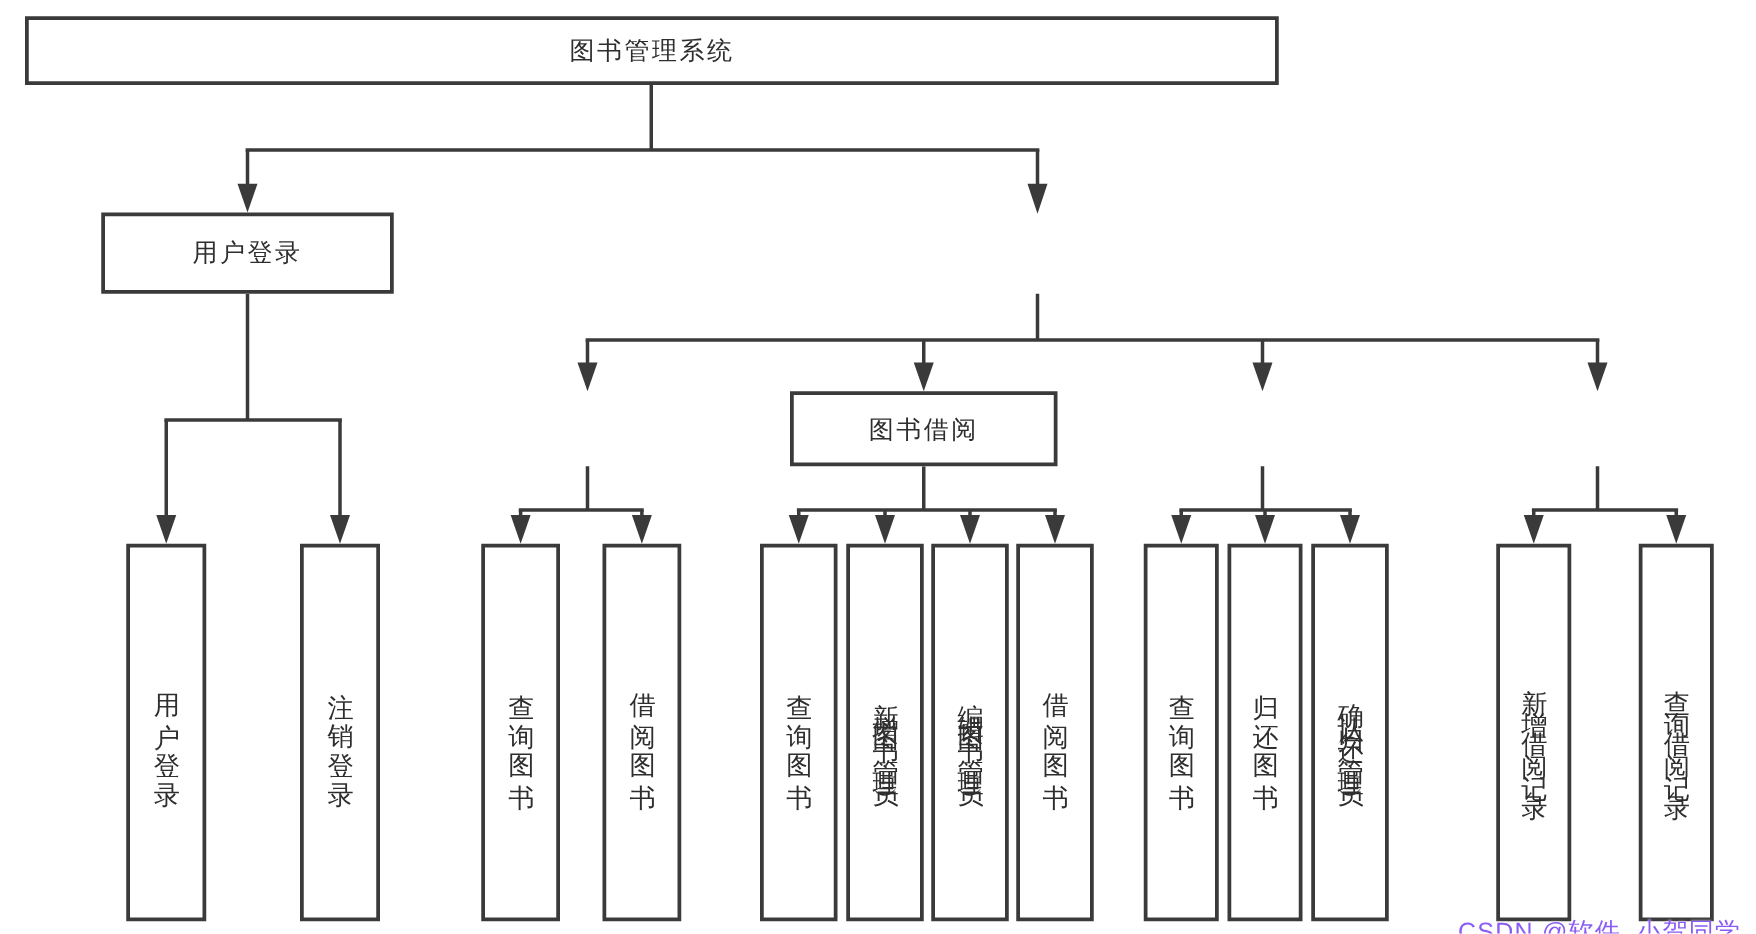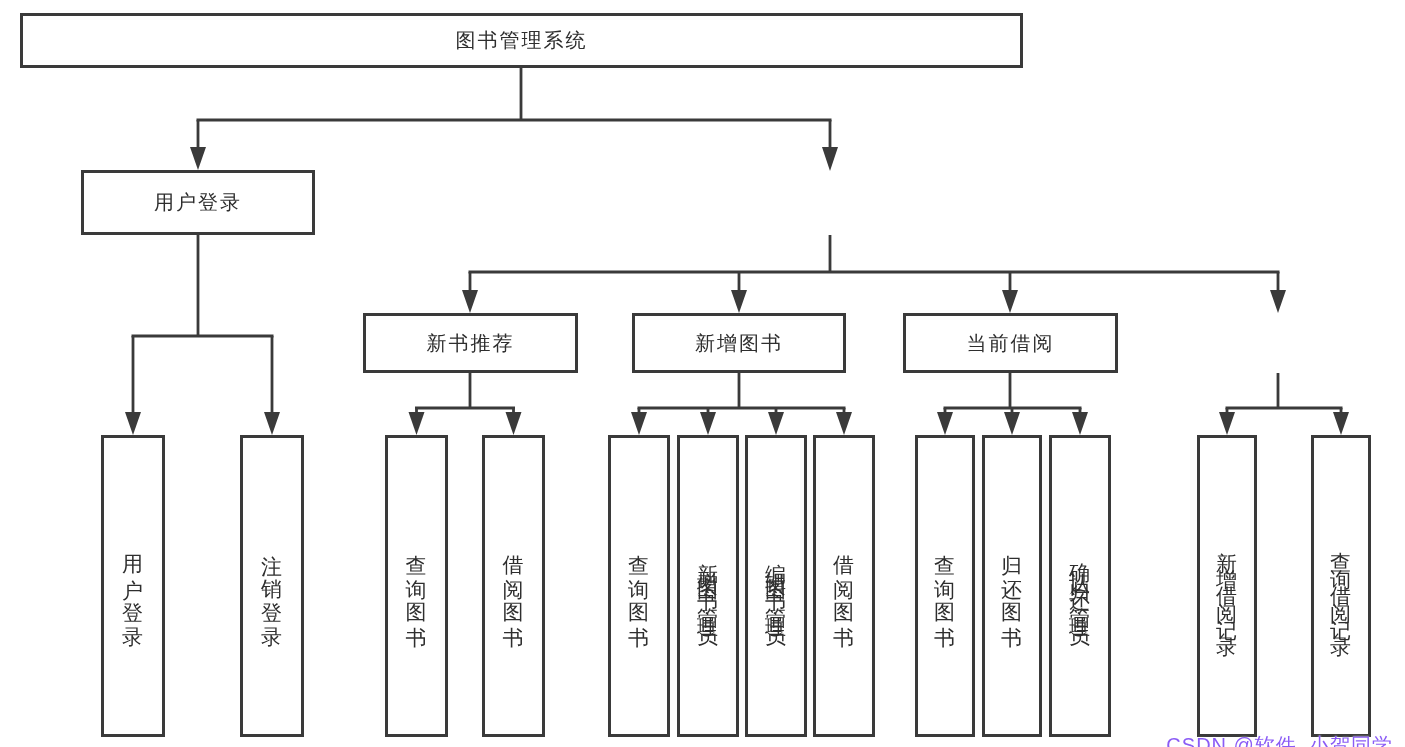--- a/index.html
+++ b/index.html
@@ -137,23 +137,21 @@
       <polygon points="1072,412 1088,412 1080,435"></polygon>
       <polygon points="1219,412 1235,412 1227,435"></polygon>
       <polygon points="1333,412 1349,412 1341,435"></polygon>
     </g>
   </svg>
 
   <div class="node" style="left:20px; top:13px; width:1003px; height:55px;">图书管理系统</div>
 
   <div class="node" style="left:81px; top:170px; width:234px; height:65px;">用户登录</div>
 
-  <div class="node" style="left:363px; top:313px; width:215px; height:60px;">新书推荐</div>
-  <div class="node" style="left:632px; top:313px; width:214px; height:60px;">新增图书</div>
-  <div class="node" style="left:903px; top:313px; width:215px; height:60px;">当前借阅</div>
+  <div class="node" style="left:632px; top:313px; width:214px; height:60px;">图书借阅</div>
 
   <div class="leaf" style="left:101px; width:64px;">
     <span class="vtext ls4">用户登录</span>
   </div>
   <div class="leaf" style="left:240px; width:64px;">
     <span class="vtext ls4">注销登录</span>
   </div>
 
   <div class="leaf" style="left:385px; width:63px;">
     <span class="vtext ls4">查询图书</span>

